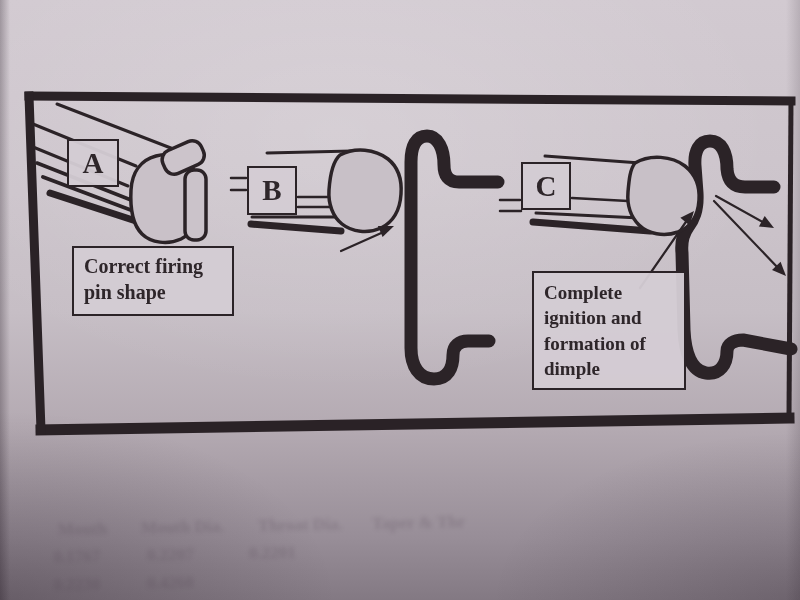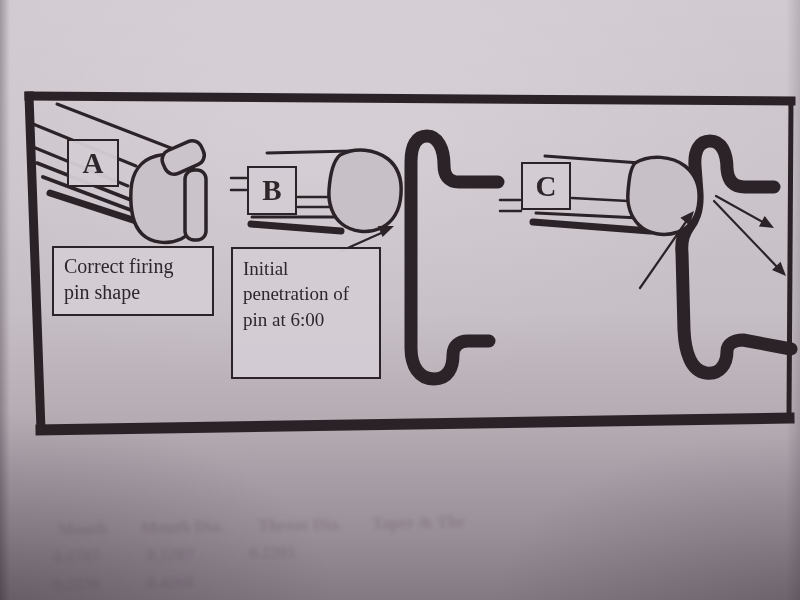--- a/index.html
+++ b/index.html
@@ -14,21 +14,21 @@
       linear-gradient(270deg, rgba(45,35,45,0.16) 0px, rgba(45,35,45,0) 14px),
       linear-gradient(180deg,#d2cad1 0%,#ccc4cb 32%,#c6bec5 52%,#b3a9b1 72%,#978d97 90%,#837983 100%);
   }
   svg.art{position:absolute;left:0;top:0;width:800px;height:600px;display:block;}
   .box{
     position:absolute;box-sizing:border-box;border:2px solid #2b2327;
     background:rgba(211,204,211,0.96);color:#2e262a;
   }
   .letterbox{display:flex;align-items:center;justify-content:center;
     font-weight:bold;font-size:29px;}
-  .caption{font-weight:normal;font-size:20px;line-height:1.28;padding:6px 10px;}
+  .caption{font-weight:bold;font-size:20px;line-height:1.28;padding:6px 10px;margin-left:20px;}
   .caption.small{font-size:19px;line-height:1.33;padding:7px 10px;}
   .picturebox{display:flex;align-items:center;font-weight:bold;font-size:26px;
     padding-left:14px;}
   .ghost{
     position:absolute;color:rgba(80,66,80,0.55);font-weight:bold;font-size:17px;
     white-space:pre;filter:blur(2px);opacity:0.45;transform:rotate(-1.1deg);
   }
 </style>
 </head>
 <body>
@@ -86,20 +86,20 @@
       <path d="M714,201 L780,270" stroke-width="2.2"></path>
       <polygon points="786,276 772,270.1 780.6,261.7" fill="#2b2327" stroke="none"></polygon>
     </g>
   </svg>
 
   <div class="box letterbox" style="left:67px;top:139px;width:52px;height:48px;">A</div>
   <div class="box letterbox" style="left:247px;top:166px;width:50px;height:49px;">B</div>
   <div class="box letterbox" style="left:521px;top:162px;width:50px;height:48px;">C</div>
 
   <div class="box caption" style="left:52px;top:246px;width:162px;height:70px;">Correct firing pin shape</div>
-  <div class="box caption small" style="left:231px;top:247px;width:150px;height:132px;">Initial penetration of pin at 6:00</div>
+  <div class="box caption small" style="left:512px;top:271px;width:154px;height:119px;">Complete ignition and formation of dimple</div>
 
 
   <div class="ghost" style="left:58px;top:516px;">Mouth        Mouth Dia.        Throat Dia.       Taper &amp; Thr</div>
   <div class="ghost" style="left:45px;top:545px;">  0.1767           0.2207             0.2201</div>
   <div class="ghost" style="left:45px;top:574px;">  0.2230           0.4260</div>
 
 </div>
 
 </body></html>

